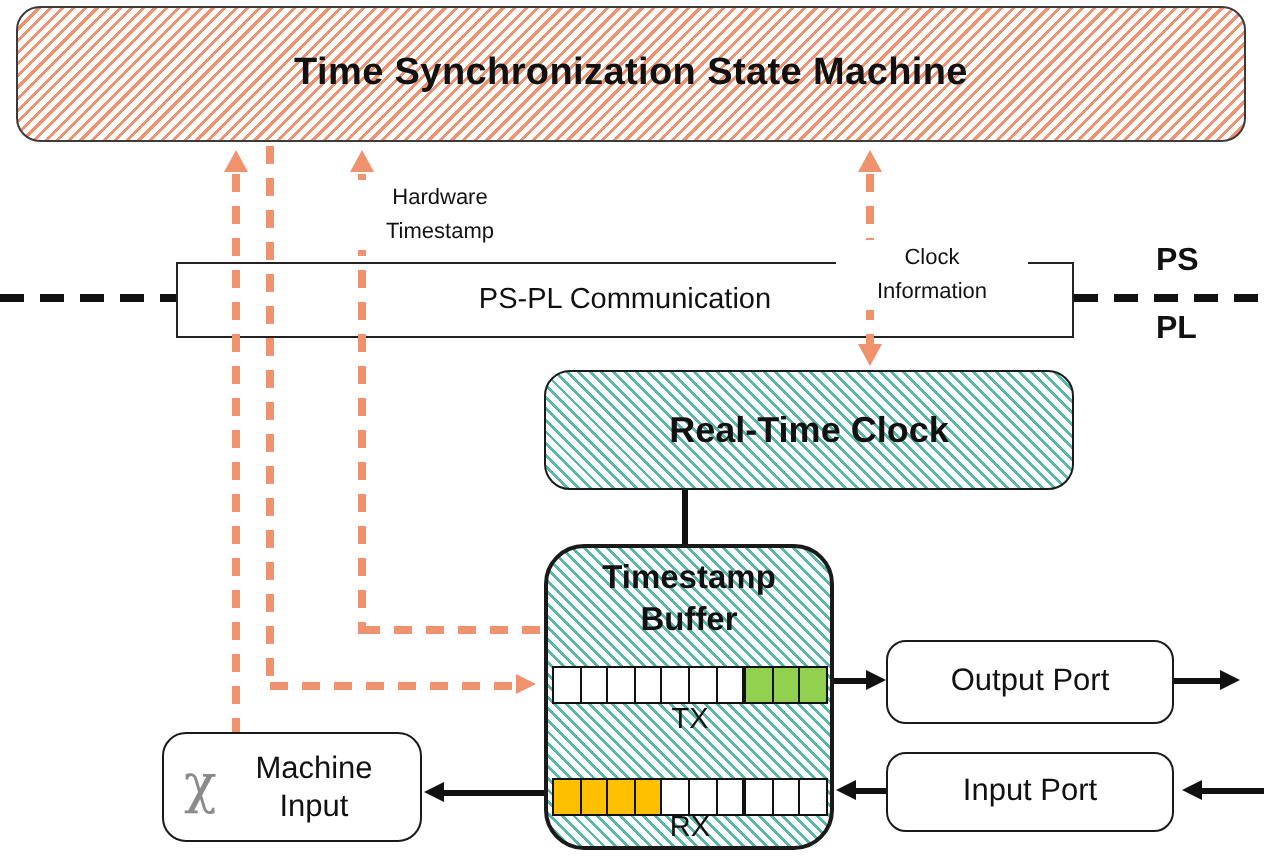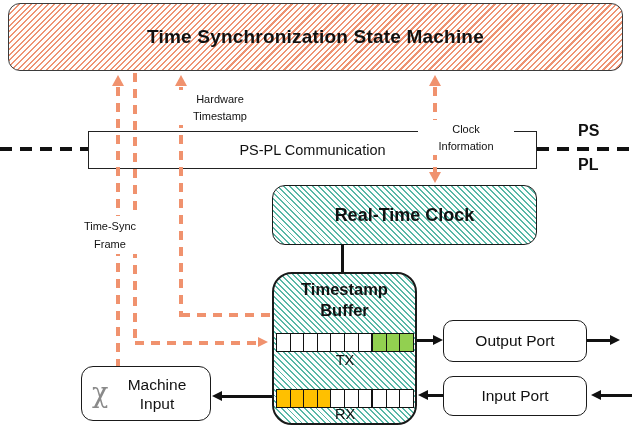--- a/index.html
+++ b/index.html
@@ -147,18 +147,14 @@
   <div class="tri tri-down" style="left:429px;top:172px;"></div>
 
   <div class="note" style="left:168px;top:90px;width:100px;">
     <div>Hardware</div>
     <div>Timestamp</div>
   </div>
   <div class="note" style="left:418px;top:84px;width:92px;margin-top:36px;">
     <div>Clock</div>
     <div>Information</div>
   </div>
-  <div class="note" style="left:58px;top:216px;width:100px;line-height:18px;">
-    <div>Time-Sync</div>
-    <div>Frame</div>
-  </div>
 
 </div>
 
 </body></html>

